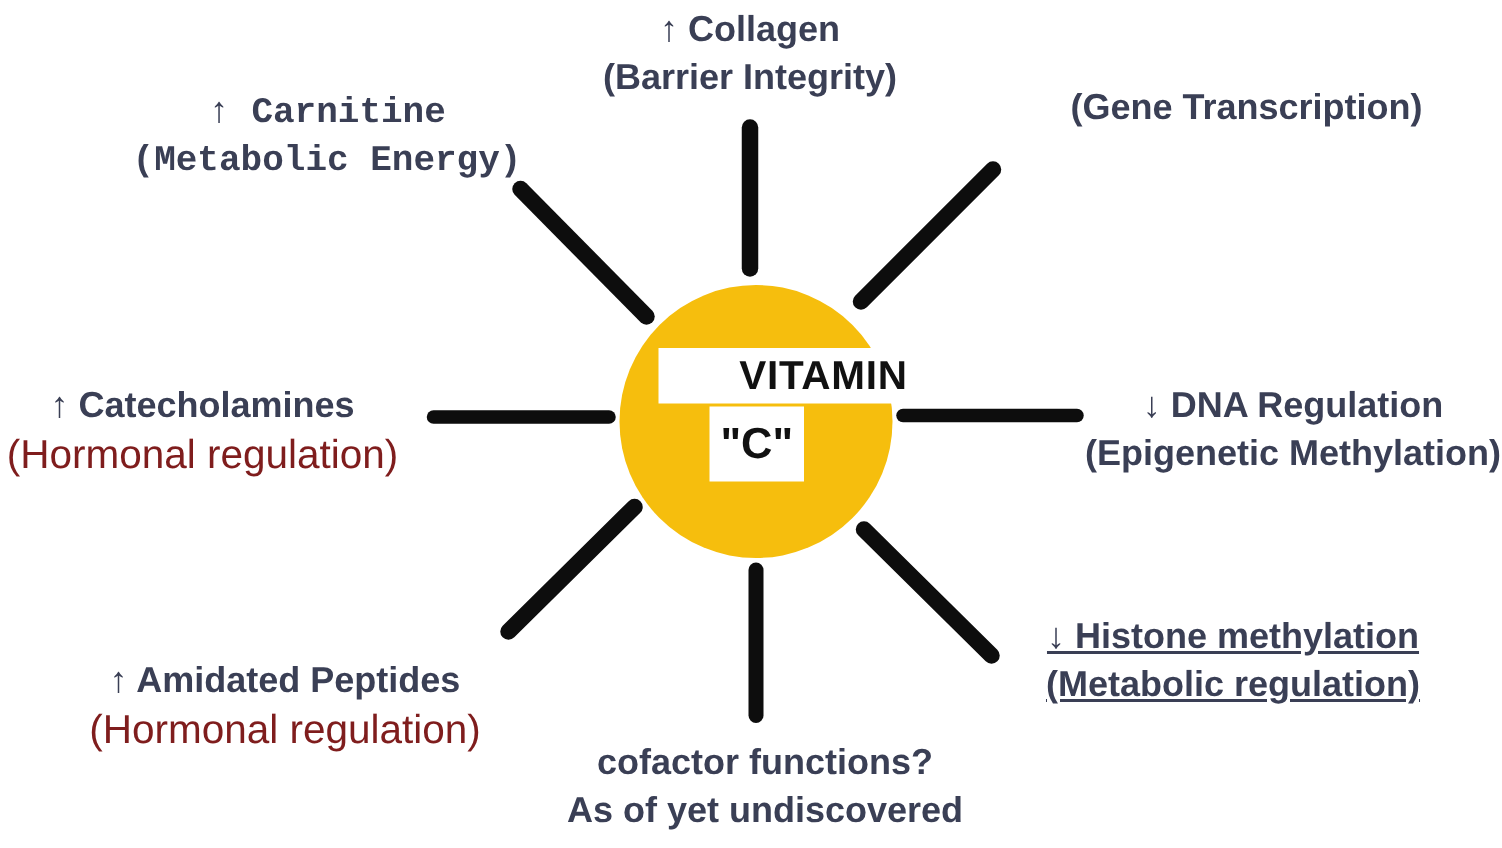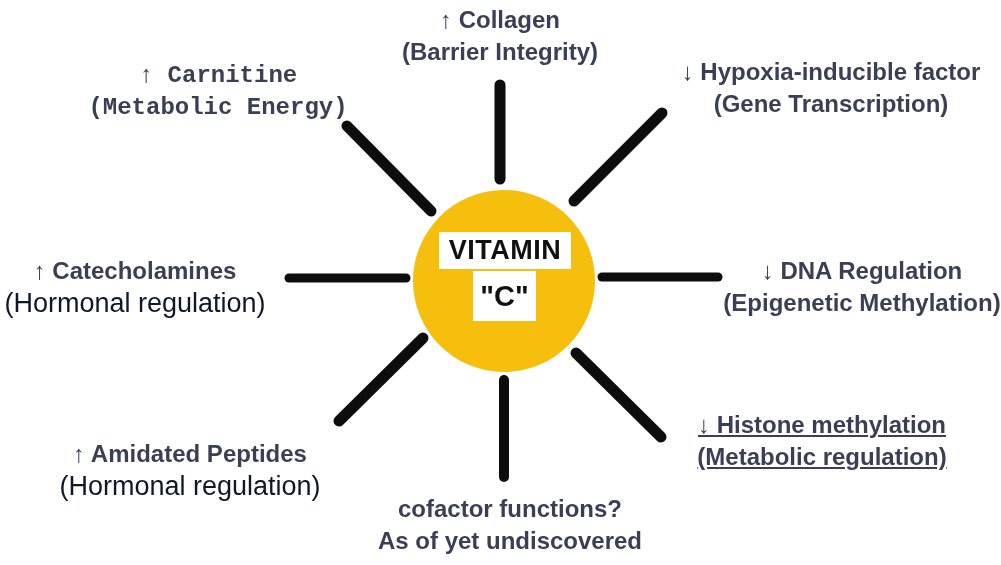--- a/index.html
+++ b/index.html
@@ -38,20 +38,21 @@
     width: 132px;
     height: 37px;
     background: #ffffff;
     display: flex;
     align-items: center;
     justify-content: center;
     font-size: 27px;
     font-weight: bold;
     color: #111111;
     letter-spacing: 0.5px;
+    padding-left: 44px;
   }
   .hub-letter {
     position: absolute;
     left: 473px;
     top: 271px;
     width: 63px;
     height: 50px;
     background: #ffffff;
     display: flex;
     align-items: center;
@@ -67,21 +68,21 @@
     white-space: nowrap;
     color: #3a3f55;
     font-size: 24px;
     font-weight: bold;
     line-height: 32px;
   }
   .spoke-label .line {
     display: block;
   }
   .spoke-label .line.hormonal {
-    color: #0f172a;
+    color: #7f1d1d;
     font-weight: normal;
     font-size: 27px;
     line-height: 33px;
   }
   
   #label-collagen        { left: 500px; top: 4px;   }
   #label-carnitine       { left: 218px; top: 60px; font-family: Liberation Mono, monospace;  }
   #label-hypoxia         { left: 831px; top: 56px;  }
   #label-catecholamines  { left: 135px; top: 255px; }
   #label-dna-methylation { left: 862px; top: 255px; }
@@ -113,21 +114,20 @@
     <span class="line">↑ Collagen</span>
     <span class="line">(Barrier Integrity)</span>
   </div>
 
   <div class="spoke-label" id="label-carnitine">
     <span class="line">↑ Carnitine</span>
     <span class="line">(Metabolic Energy)</span>
   </div>
 
   <div class="spoke-label" id="label-hypoxia">
-    <span class="line">↓ Hypoxia-inducible factor</span>
     <span class="line">(Gene Transcription)</span>
   </div>
 
   <div class="spoke-label" id="label-catecholamines">
     <span class="line">↑ Catecholamines</span>
     <span class="line hormonal">(Hormonal regulation)</span>
   </div>
 
   <div class="spoke-label" id="label-dna-methylation">
     <span class="line">↓ DNA Regulation</span>

